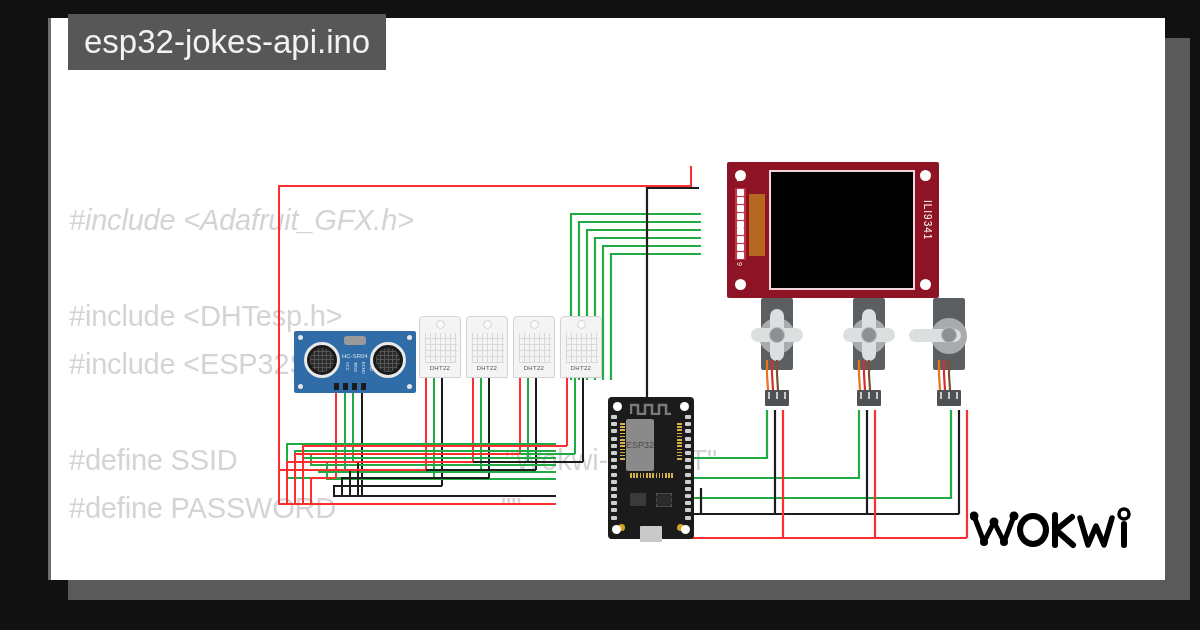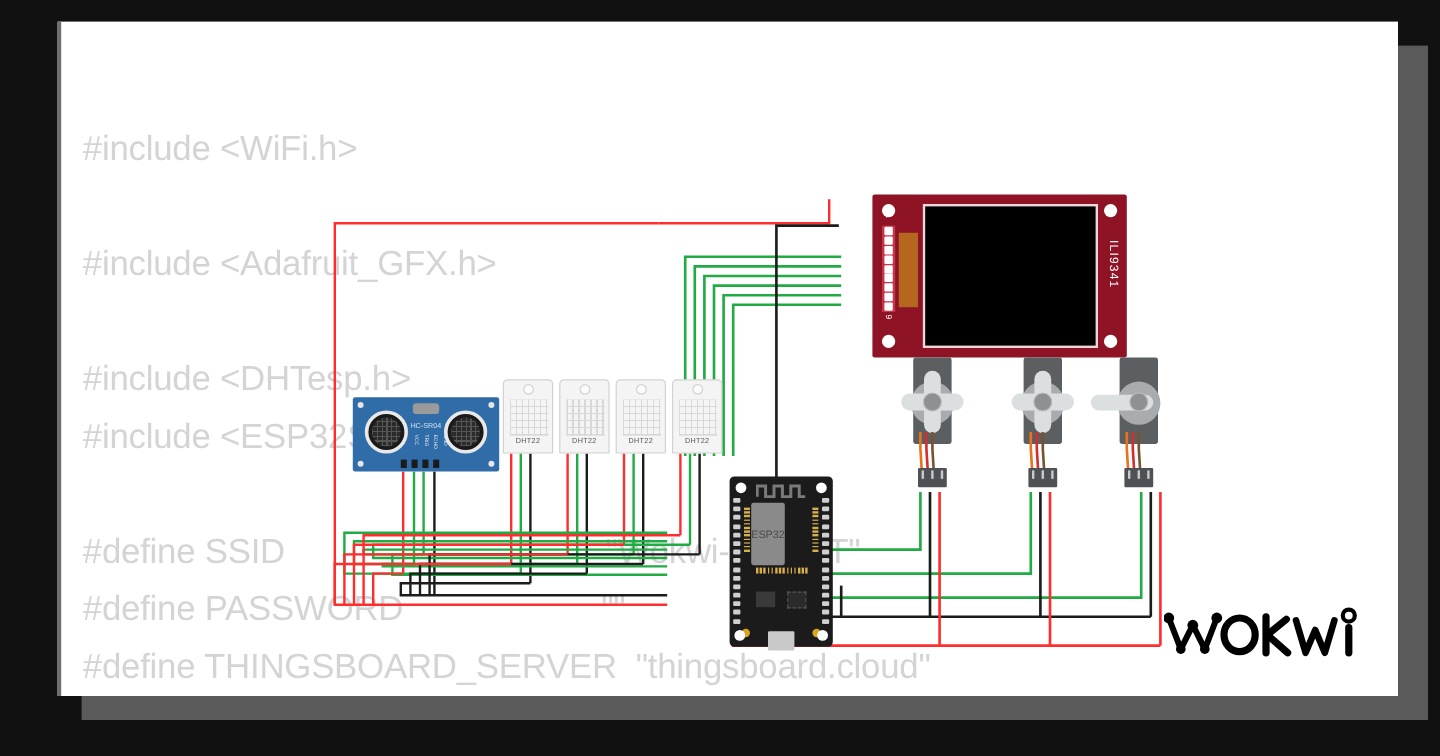--- a/index.html
+++ b/index.html
@@ -280,27 +280,25 @@
 </head>
 <body>
 
 <div id="stage">
 
   <div class="canvas-shadow"></div>
 
   <div class="canvas">
 
     <div class="code-layer">
-      <div class="code-line" style="left:18px; top:90px;">#include &lt;WiFi.h&gt;</div>
-      <div class="code-line" style="left:18px; top:186px;">#include &lt;Adafruit_GFX.h&gt;</div>
+      <div class="code-line" style="left:18px; top:186px;font-style:italic;">#include &lt;Adafruit_GFX.h&gt;</div>
       <div class="code-line" style="left:18px; top:282px;">#include &lt;DHTesp.h&gt;</div>
       <div class="code-line" style="left:18px; top:330px;">#include &lt;ESP32Servo.h&gt;</div>
       <div class="code-line" style="left:18px; top:426px;">#define SSID                                  "Wokwi-GUEST"</div>
       <div class="code-line" style="left:18px; top:474px;">#define PASSWORD                     ""</div>
-      <div class="code-line" style="left:18px; top:522px;">#define THINGSBOARD_SERVER  "thingsboard.cloud"</div>
 
     </div>
 
     <svg class="wires" width="1117" height="562">
 
       <path class="wire" d="M 498 168 L 640 168 L 640 148" stroke="#ff2e2e" stroke-width="2"></path>
 
       <path class="wire" d="M 520 362 L 520 196 L 650 196" stroke="#22aa44" stroke-width="2.2"></path>
       <path class="wire" d="M 528 362 L 528 204 L 650 204" stroke="#22aa44" stroke-width="2.2"></path>
       <path class="wire" d="M 536 362 L 536 212 L 650 212" stroke="#22aa44" stroke-width="2.2"></path>
@@ -637,14 +635,15 @@
           <path d="M110 14 L118 41 L126 22 L134 41 L142 14" stroke="#000" stroke-width="5.5" fill="none" stroke-linecap="round" stroke-linejoin="round"></path>
 
           <path d="M154 20 L154 41" stroke="#000" stroke-width="6" stroke-linecap="round"></path>
           <circle cx="154" cy="10" r="5" fill="none" stroke="#000" stroke-width="3.5"></circle>
         </g>
       </svg>
     </div>
 
   </div>
 
+  <div class="title-badge">esp32-jokes-api.ino</div>
 
 </div>
 
 </body></html>

